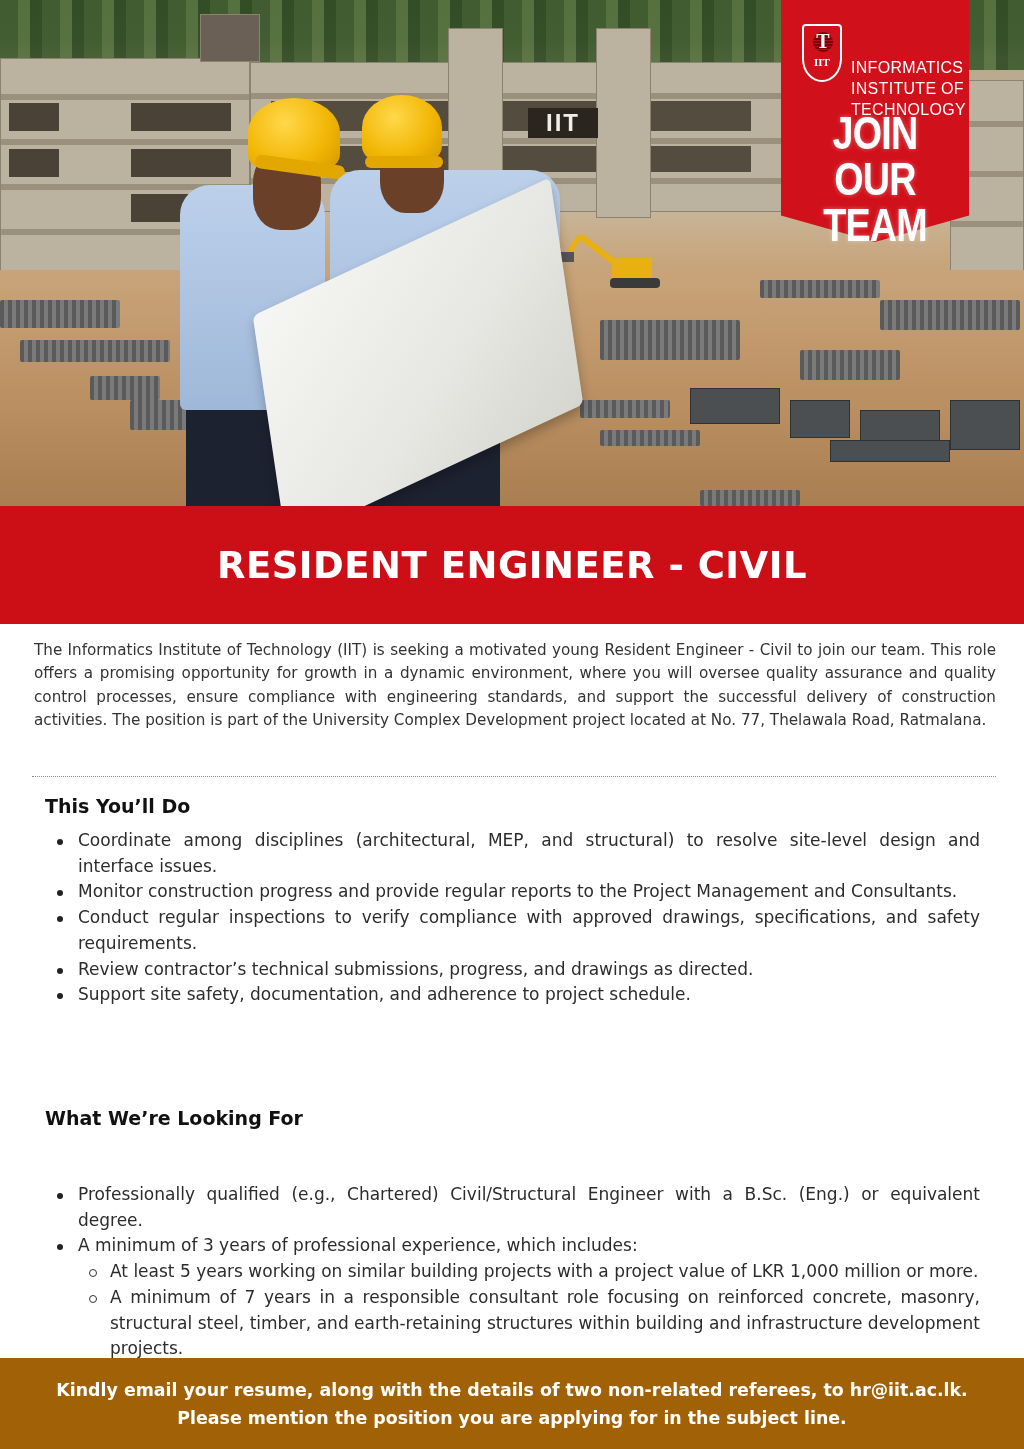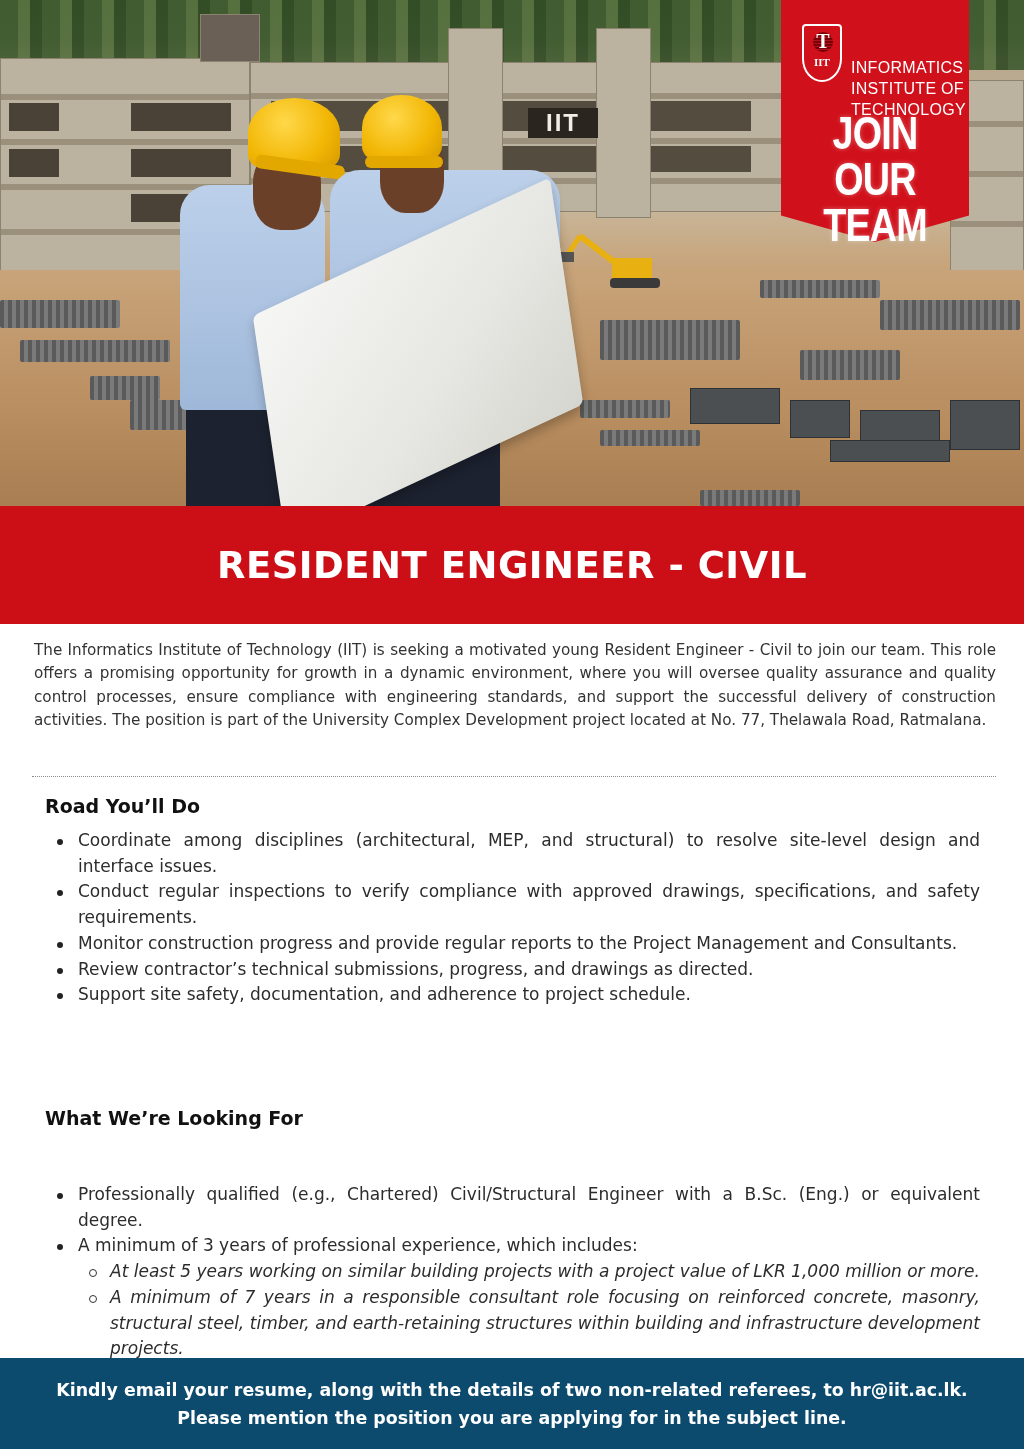--- a/index.html
+++ b/index.html
@@ -54,26 +54,26 @@
 
   
   .intro { position: absolute; left: 34px; top: 639px; width: 962px; font-size: 15.2px; line-height: 23.3px;
     text-align: justify; color: #333; }
   .divider { position: absolute; left: 32px; top: 776px; width: 964px; border-top: 1px dotted #8a8a8a; }
 
   .section-heading { position: absolute; font-family: "DejaVu Sans", sans-serif; font-weight: bold; font-size: 19px; color: #111; }
   ul.bullets { position: absolute; list-style: none; font-size: 17px; line-height: 25.7px; color: #2c2c2c; }
   ul.bullets > li { position: relative; padding-left: 31px; text-align: justify; }
   ul.bullets > li::before { content: ""; position: absolute; left: 10px; top: 11px; width: 6px; height: 6px; border-radius: 50%; background: #222; }
-  ul.sub { list-style: none; margin-top: 0; font-style: italic; }
+  ul.sub { list-style: none; margin-top: 0; }
   ul.sub > li { position: relative; padding-left: 32px; text-align: justify; }
   ul.sub > li::before { content: ""; position: absolute; left: 11px; top: 10px; width: 6px; height: 6px; border-radius: 50%; border: 1.5px solid #333; background: #fff; }
 
   
-  .footer { position: absolute; left: 0; top: 1358px; width: 1024px; height: 91px; background: #0c4a6e;
+  .footer { position: absolute; left: 0; top: 1358px; width: 1024px; height: 91px; background: #a16207;
     color: #fff; text-align: center; font-weight: bold; font-size: 17.4px; line-height: 28px; padding-top: 18px; }
 </style>
 </head>
 <body>
 
 <div class="hero">
   <div class="trees"></div>
 
   <div class="building" style="left:0;top:58px;width:250px;height:215px;">
     <div class="floor" style="top:35px"></div>
@@ -163,25 +163,25 @@
   </div>
 </div>
 
 <div class="title-bar">
   <h1>RESIDENT ENGINEER - CIVIL</h1>
 </div>
 
 <p class="intro">The Informatics Institute of Technology (IIT) is seeking a motivated young Resident Engineer - Civil to join our team. This role offers a promising opportunity for growth in a dynamic environment, where you will oversee quality assurance and quality control processes, ensure compliance with engineering standards, and support the successful delivery of construction activities. The position is part of the University Complex Development project located at No. 77, Thelawala Road, Ratmalana.</p>
 <div class="divider"></div>
 
-<h2 class="section-heading" style="left:45px;top:795px;">Road You’ll Do</h2>
+<h2 class="section-heading" style="left:45px;top:795px;">This You’ll Do</h2>
 <ul class="bullets" style="left:47px;top:828px;width:933px;">
   <li>Coordinate among disciplines (architectural, MEP, and structural) to resolve site-level design and interface issues.</li>
+  <li>Monitor construction progress and provide regular reports to the Project Management and Consultants.</li>
   <li>Conduct regular inspections to verify compliance with approved drawings, specifications, and safety requirements.</li>
-  <li>Monitor construction progress and provide regular reports to the Project Management and Consultants.</li>
   <li>Review contractor’s technical submissions, progress, and drawings as directed.</li>
   <li>Support site safety, documentation, and adherence to project schedule.</li>
 </ul>
 
 <h2 class="section-heading" style="left:45px;top:1107px;">What We’re Looking For</h2>
 <ul class="bullets" style="left:47px;top:1182px;width:933px;">
   <li>Professionally qualified (e.g., Chartered) Civil/Structural Engineer with a B.Sc. (Eng.) or equivalent degree.</li>
   <li>
     <span>A minimum of 3 years of professional experience, which includes:</span>
     <ul class="sub">

